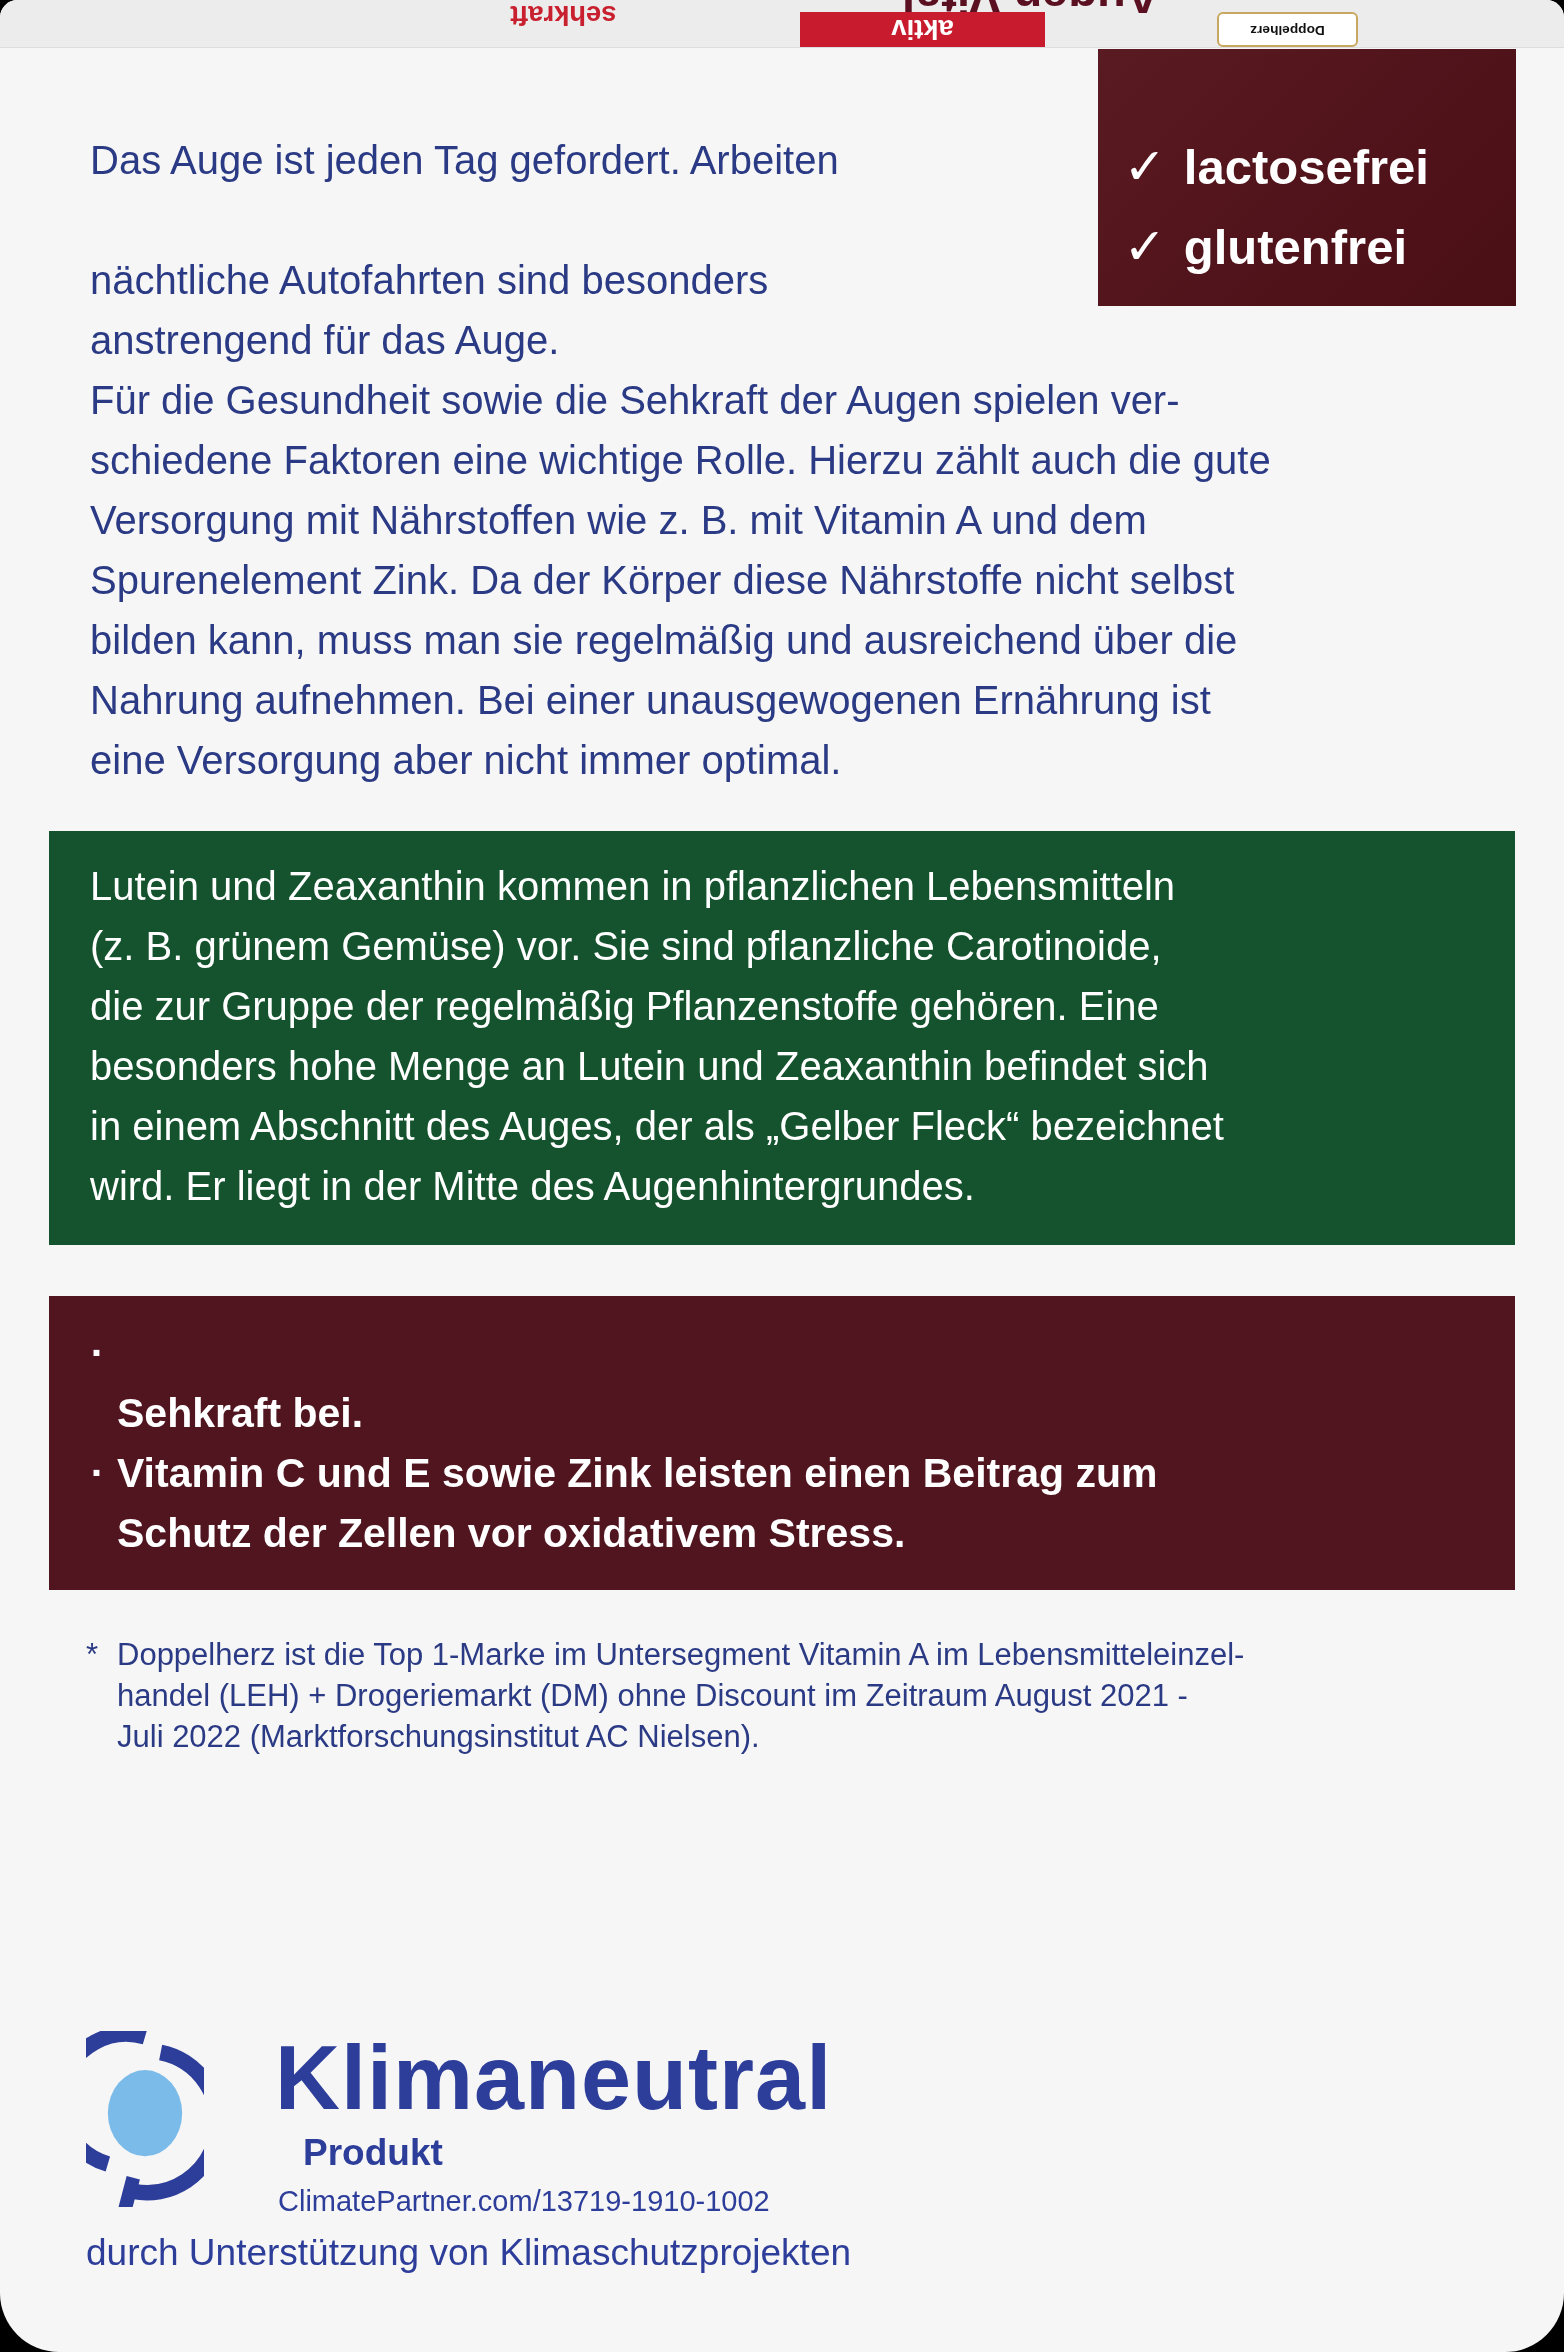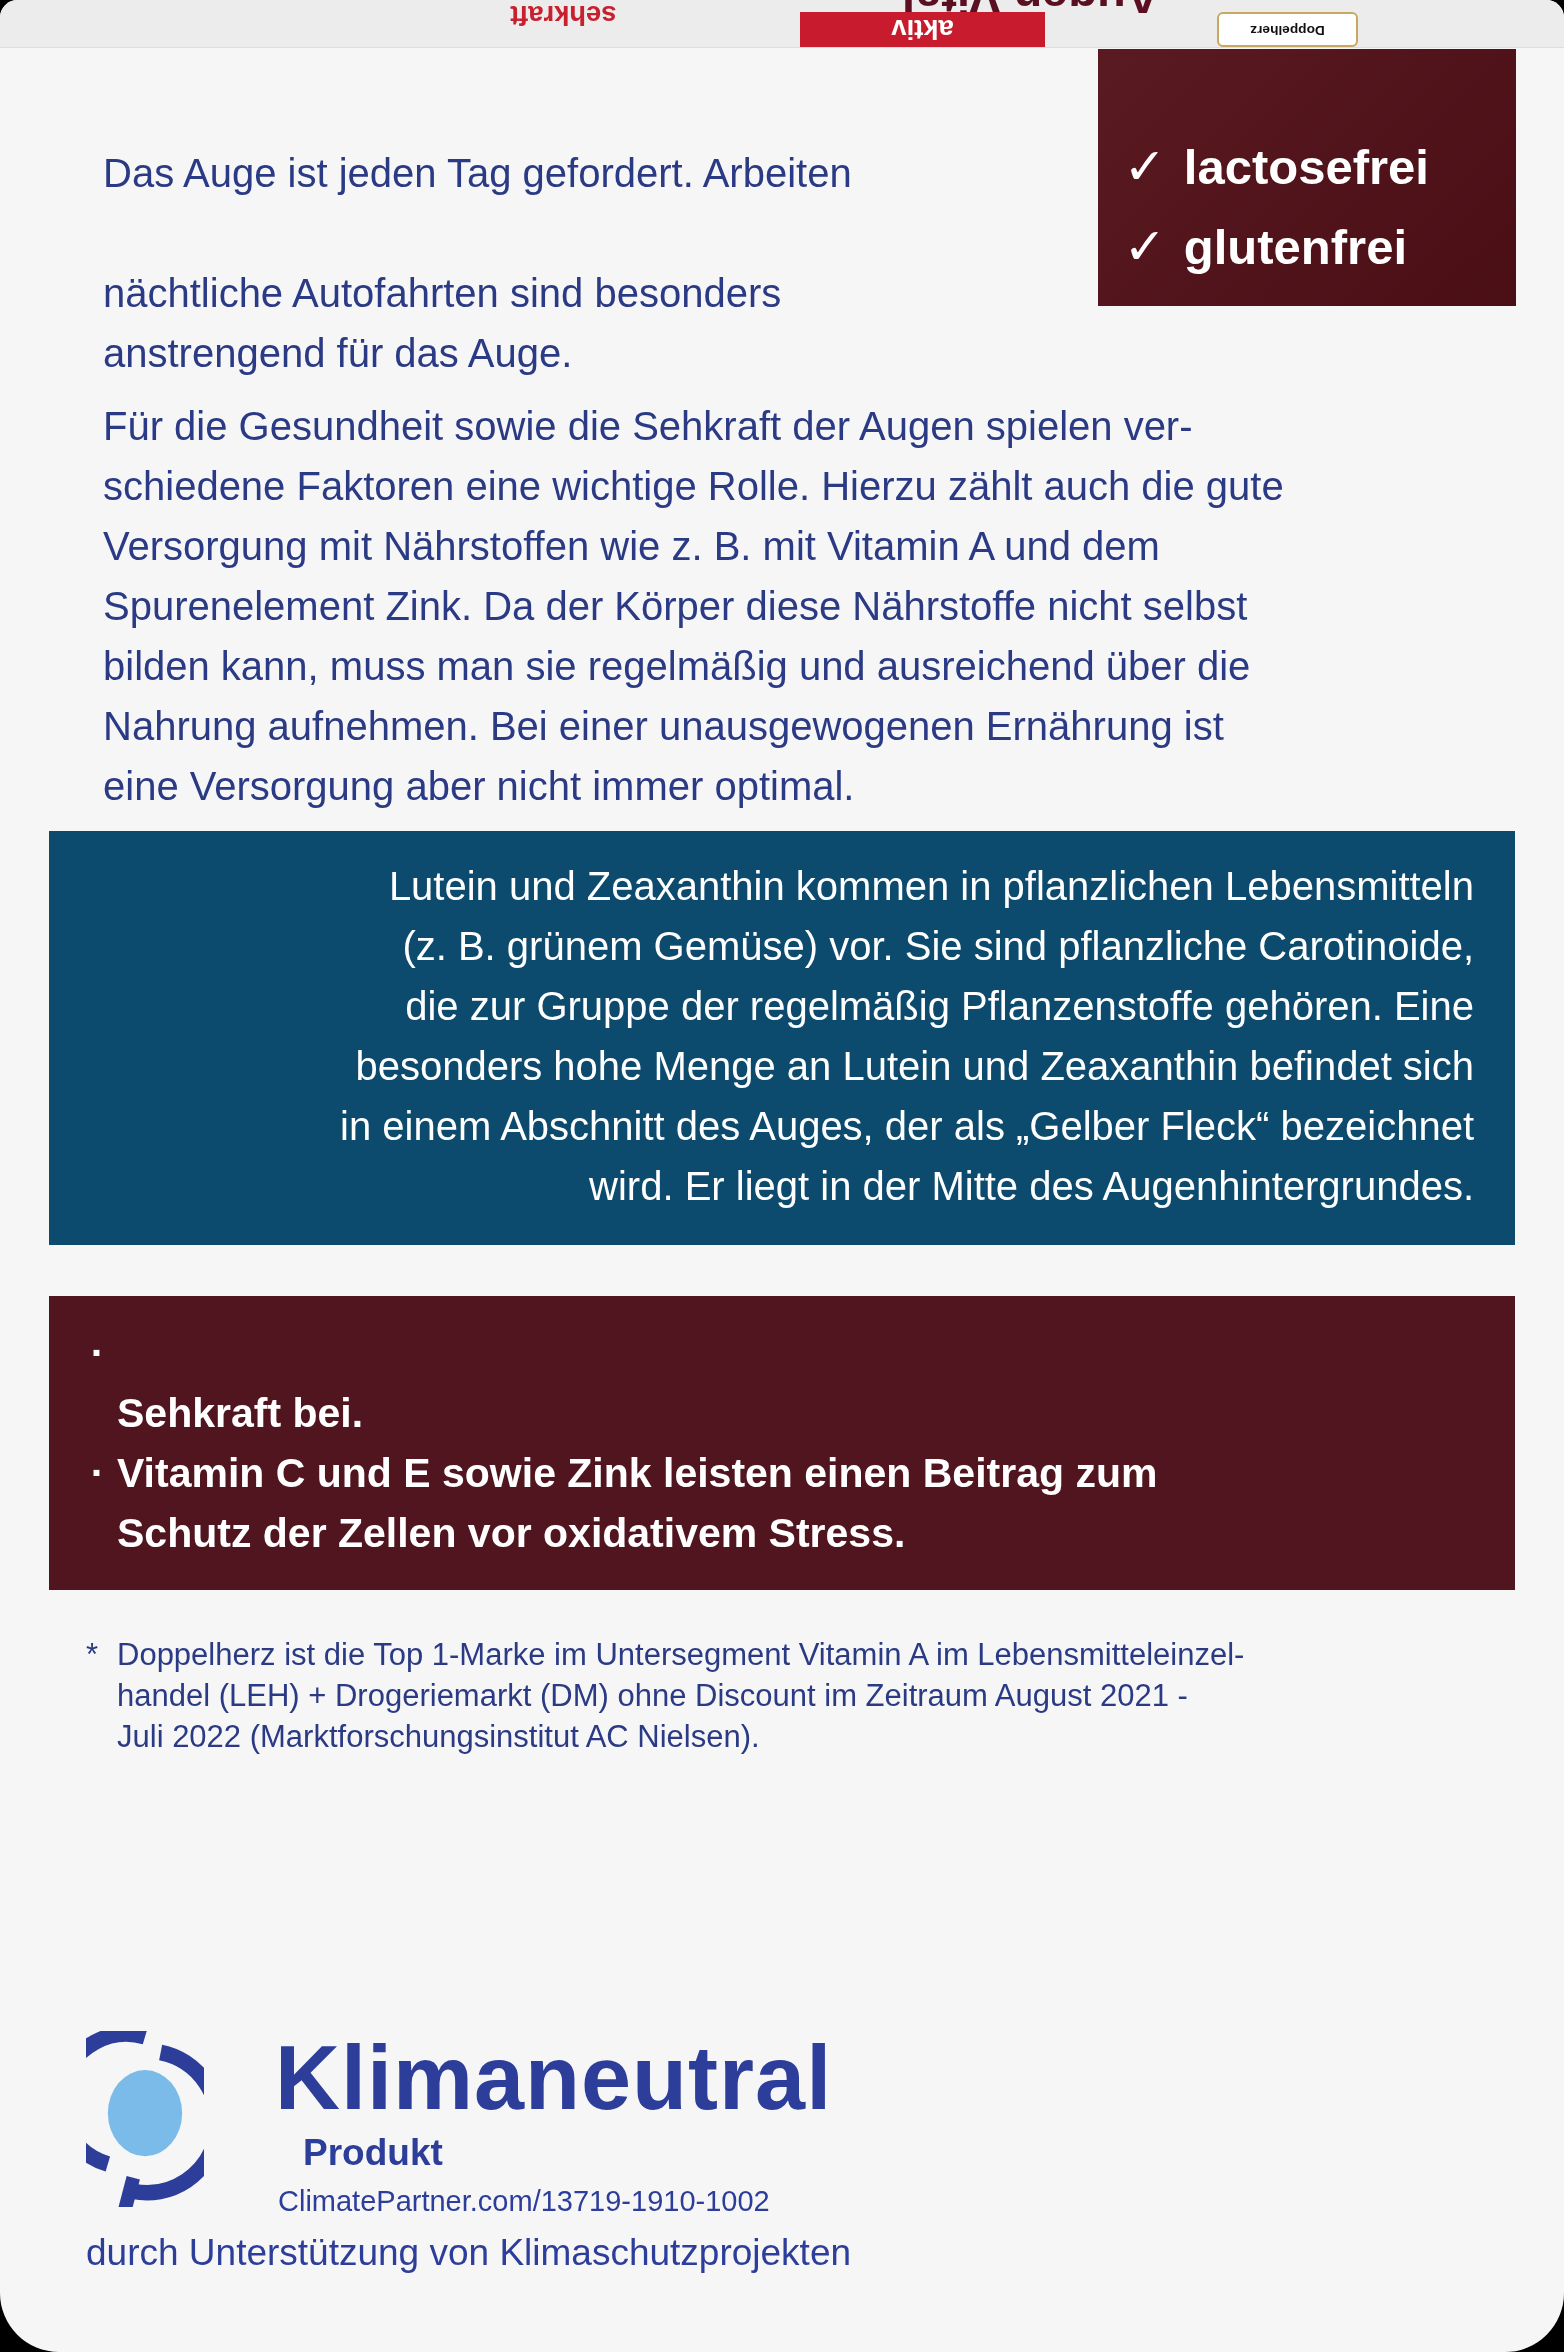--- a/index.html
+++ b/index.html
@@ -14,24 +14,24 @@
   .flap-sub { position:absolute; right:510px; top:15.7px; font-size:27.4px; font-weight:bold; color:#c8202e; white-space:nowrap; }
   .flap-aktiv { position:absolute; left:519px; top:0px; width:245px; height:35px; background:#c81c2e; color:#fff;
                 font-weight:bold; font-size:27.4px; text-align:center; line-height:35px; }
   .flap-logo { position:absolute; left:206px; top:0px; width:137px; height:31px; border:2px solid #c8a860; border-radius:5.9px; background:#fff;
                font-size:13.7px; line-height:29px; text-align:center; color:#111; font-weight:bold; }
   .badge { position:absolute; left:1098px; top:49px; width:418px; height:257px; background:linear-gradient(135deg,#5a1a22,#4a0e15);
            color:#fff; box-sizing:border-box; padding-top:78px; padding-left:25.5px; }
   .badge-row { font-size:49px; font-weight:bold; line-height:80px; height:80px; display:flex; align-items:center; white-space:nowrap; }
   .check { font-size:51px; margin-right:17.6px; font-family:"DejaVu Sans", sans-serif; }
   .intro { position:absolute; left:90px; top:130px; width:1392px; color:#2b3a84; font-size:40px; line-height:60px; }
-  .intro p { margin:13px; }
+  .intro p { margin:0; }
   .intro .narrow { width:980px; }
-  .lutein { position:absolute; left:49px; top:831px; width:1466px; height:414px; background:#0c4a6e; color:#fff;
-            box-sizing:border-box; padding:24.5px 41px 0 41px; font-size:40px; line-height:60px;text-align:right; }
+  .lutein { position:absolute; left:49px; top:831px; width:1466px; height:414px; background:#14532d; color:#fff;
+            box-sizing:border-box; padding:24.5px 41px 0 41px; font-size:40px; line-height:60px; }
   .claims { position:absolute; left:49px; top:1296px; width:1466px; height:294px; background:#511520; color:#fff;
             box-sizing:border-box; padding:26.5px 29px 0 29px; font-size:41px; font-weight:bold; line-height:60px; }
   .claim { display:flex; }
   .bullet { width:39px; flex:none; text-align:center; font-weight:bold; }
   .footnote { position:absolute; left:86px; top:1634px; width:1431px; color:#2b3a84; font-size:31px; line-height:41px; display:flex; }
   .footnote .star { width:31px; flex:none; }
   .klima { position:absolute; left:86px; top:2031px; width:882px; height:265px; color:#2d3d9a; }
   .klima-icon { position:absolute; left:0; top:0; width:118px; height:176px; }
   .klima-title { position:absolute; left:189px; top:0px; font-size:90px; font-weight:bold; letter-spacing:1px; line-height:94px; }
   .klima-sub { position:absolute; left:192px; top:100px; font-size:37px; font-weight:bold; line-height:43px;margin-left:25px; }

